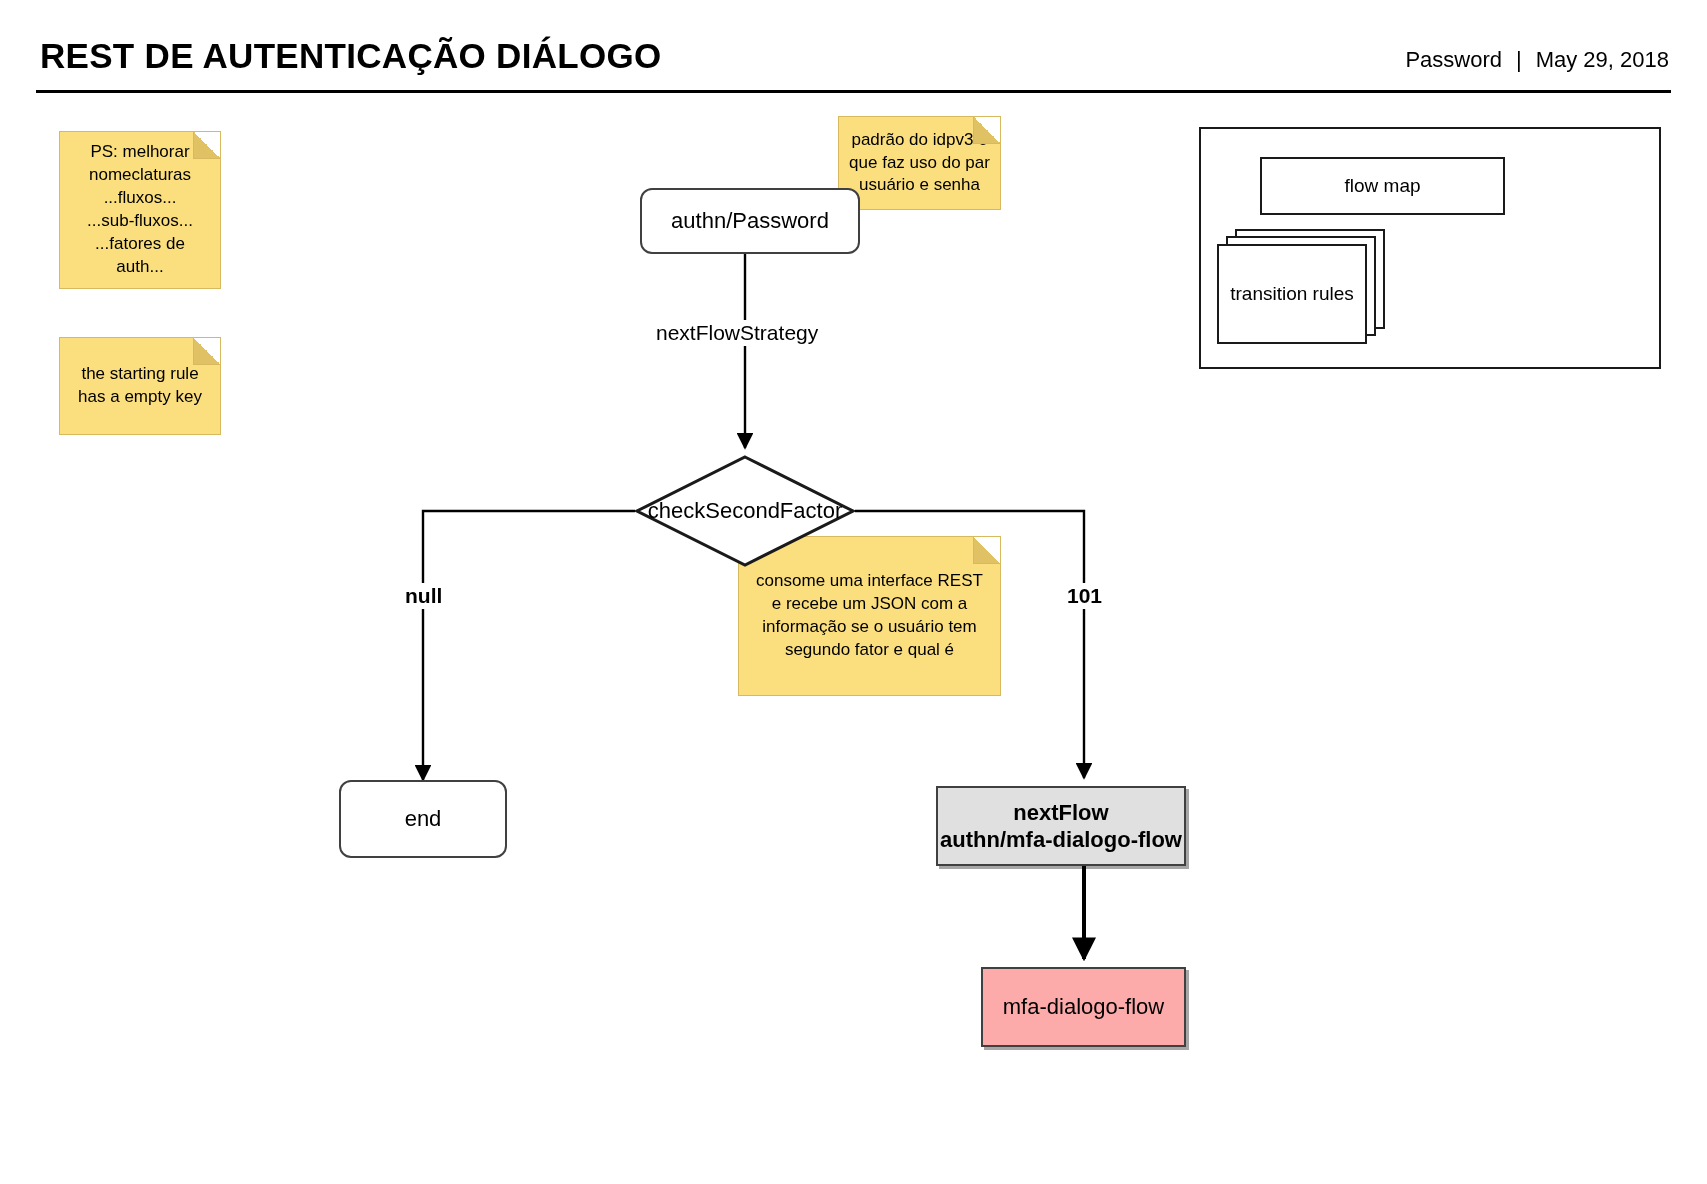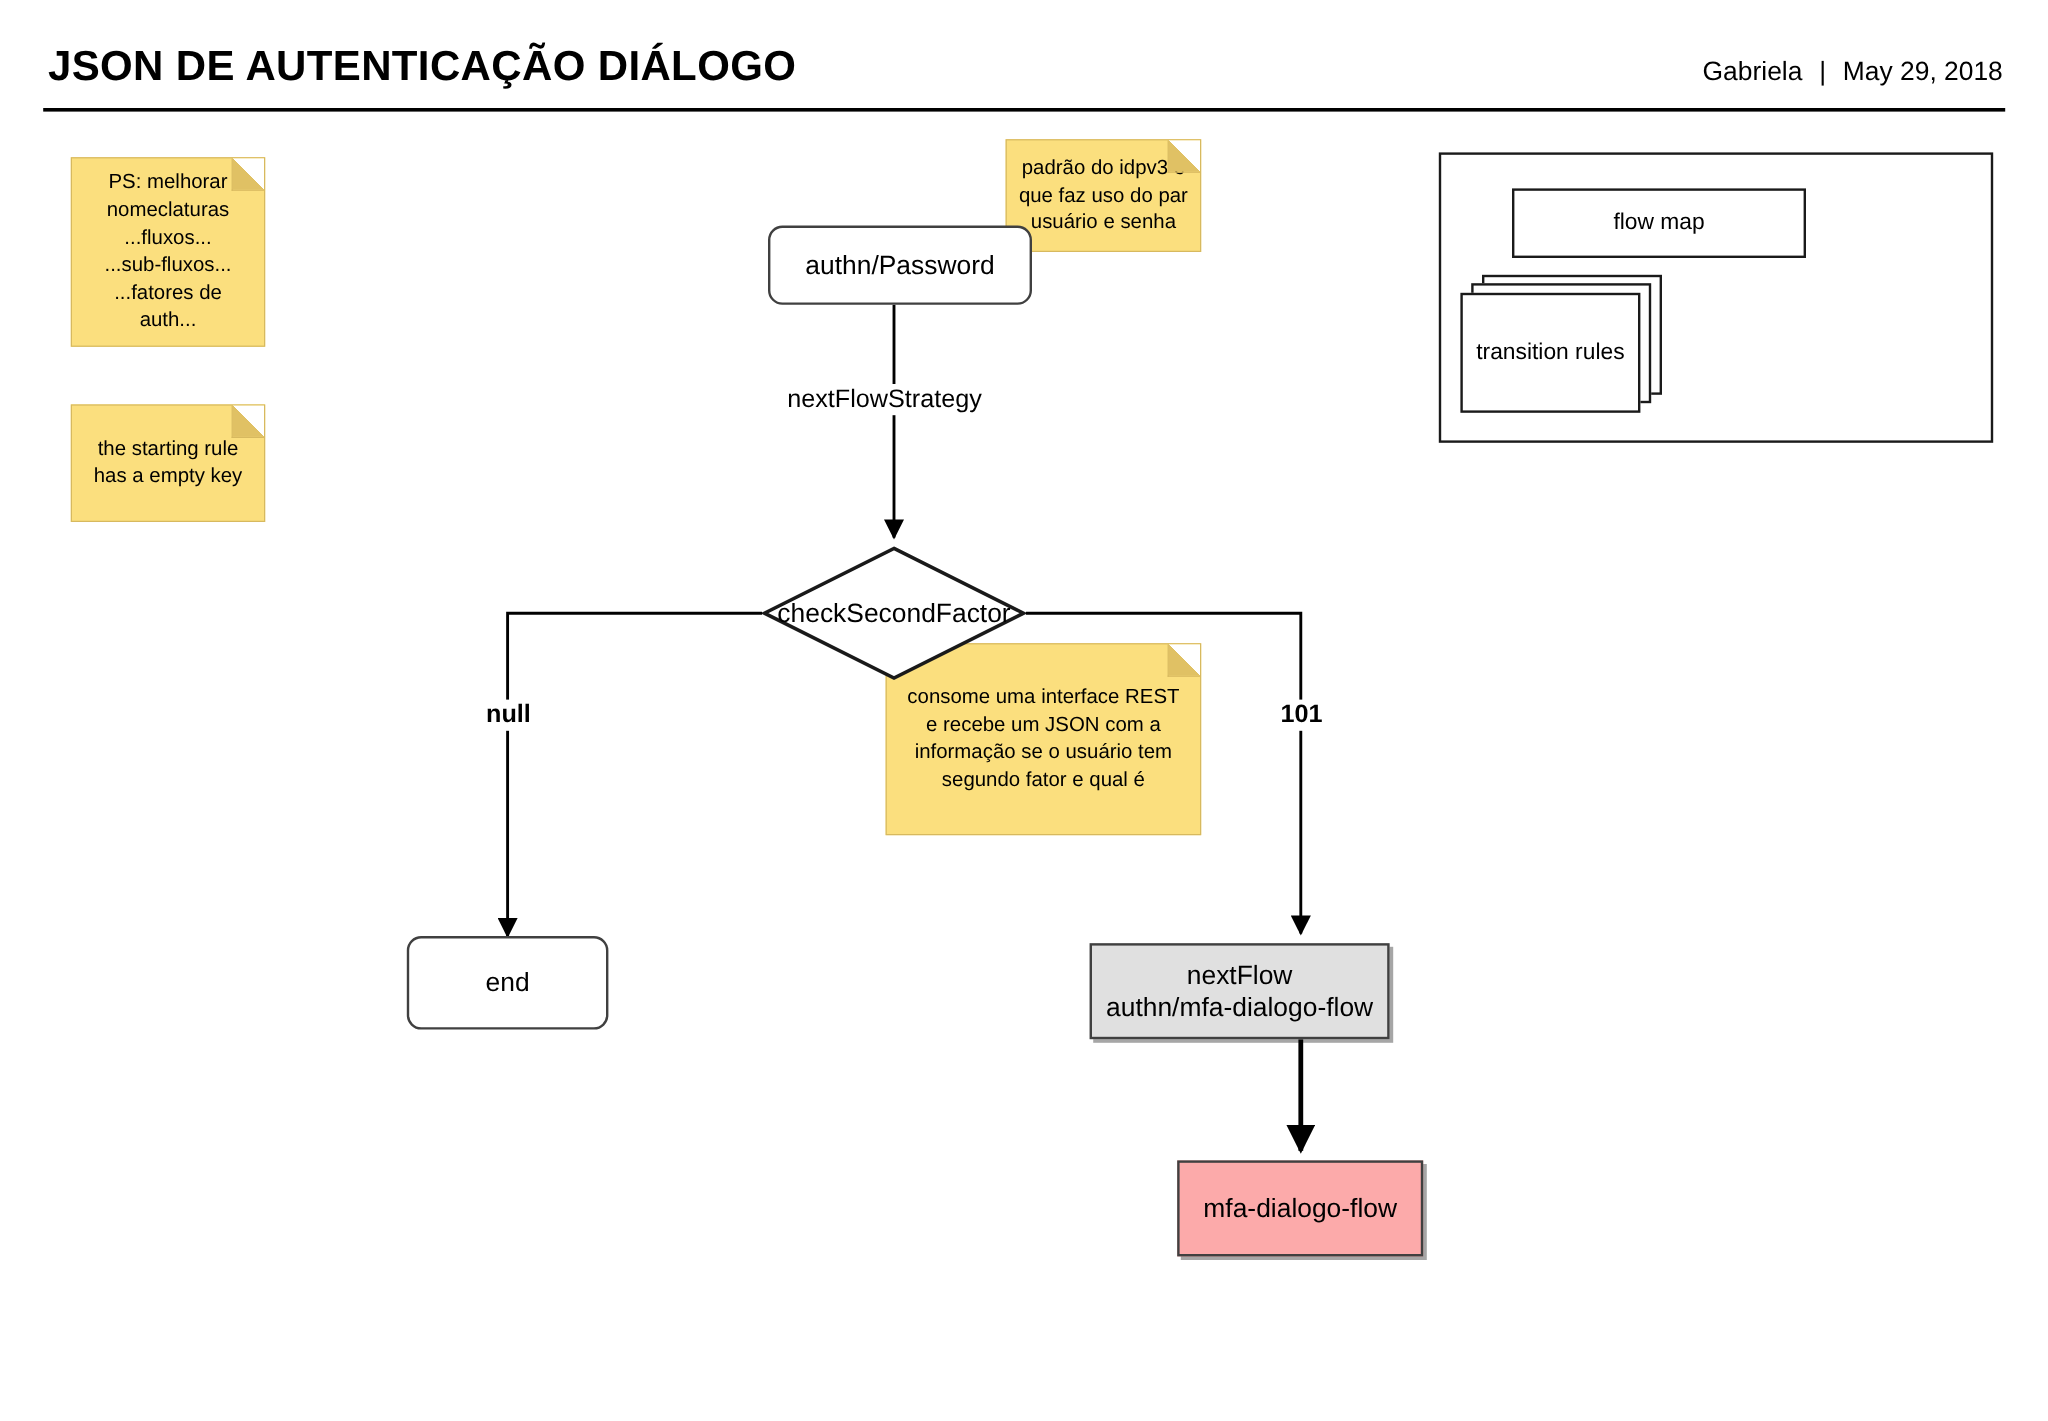--- a/index.html
+++ b/index.html
@@ -105,22 +105,23 @@
   .node.rounded { border-radius: 12px; }
   .node.shadow  { box-shadow: 3px 3px 0 rgba(0,0,0,0.35); }
 
   #node-authn-password {
     left: 640px; top: 188px; width: 220px; height: 66px;
   }
   #node-end {
     left: 339px; top: 780px; width: 168px; height: 78px;
   }
   #node-nextflow {
-    left: 908px; top: 786px; width: 250px; height: 80px;
+    left: 936px; top: 786px; width: 250px; height: 80px;
     background: #e0e0e0;
+    font-weight: bold;
   }
   #node-mfa-dialogo-flow {
     left: 981px; top: 967px; width: 205px; height: 80px;
     background: #fcaaaa;
   }
 
   
   #node-check-second-factor {
     position: absolute;
     left: 635px; top: 455px;
@@ -181,23 +182,23 @@
   #stack-back   { left: 18px; top: 0px;  width: 150px; height: 100px; }
   #stack-mid    { left: 9px;  top: 7px;  width: 150px; height: 100px; }
   #stack-front  { left: 0px;  top: 15px; width: 150px; height: 100px;
                   display: flex; align-items: center; justify-content: center;
                   font-size: 19px; }
 </style>
 </head>
 <body>
 
 <div id="header">
-  <div id="page-title">JSON DE AUTENTICAÇÃO DIÁLOGO</div>
+  <div id="page-title">REST DE AUTENTICAÇÃO DIÁLOGO</div>
   <div id="header-meta">
-    <span>Gabriela</span>
+    <span>Password</span>
     <span class="sep">|</span>
     <span>May 29, 2018</span>
   </div>
   <div id="header-rule"></div>
 </div>
 
 <div id="canvas">
 
   <svg id="edges" viewBox="0 0 1707 1184" width="1707" height="1184">
     <defs>

